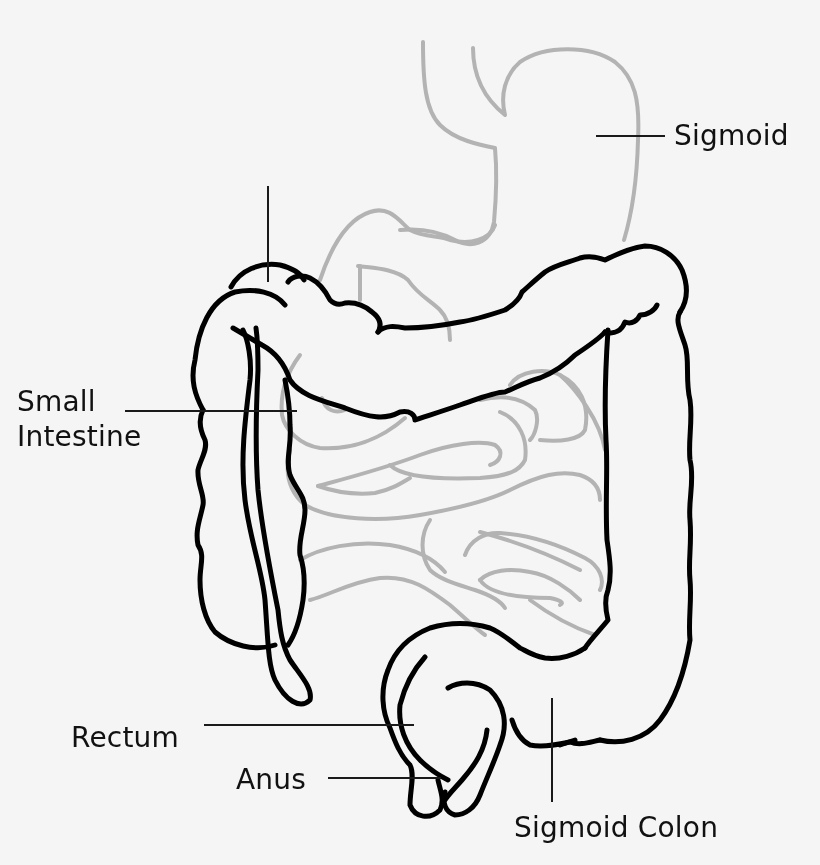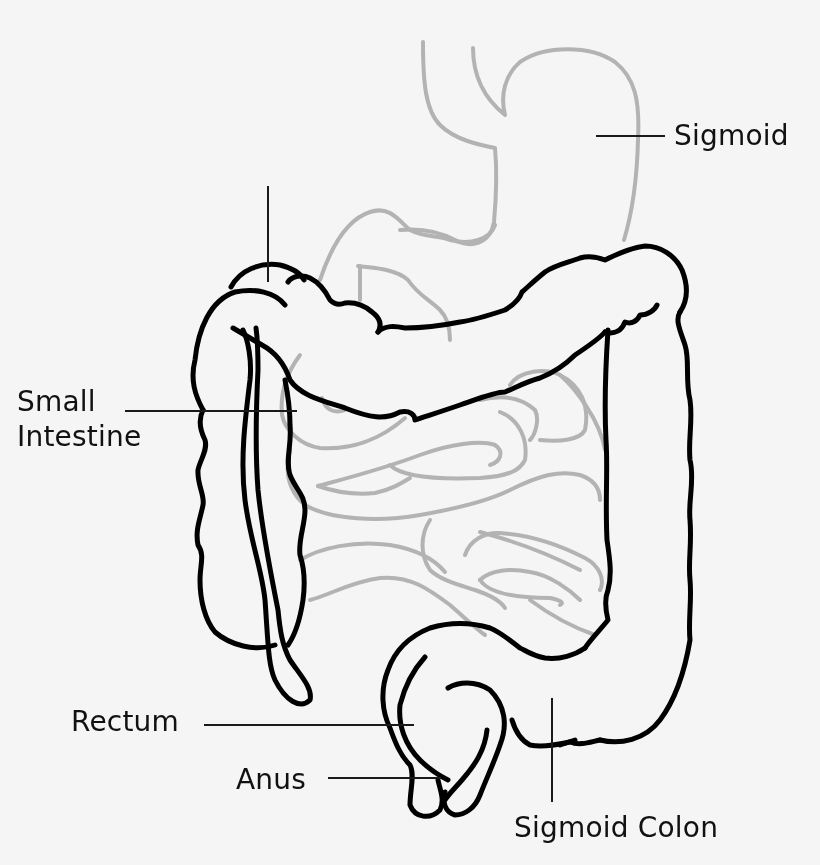--- a/index.html
+++ b/index.html
@@ -129,21 +129,21 @@
 
 <div class="label" style="left:674px; top:118px;">
   <span>Sigmoid</span>
 </div>
 
 <div class="label" style="left:9px; top:384px;margin-left:8px;">
   <div>Small</div>
   <div>Intestine</div>
 </div>
 
-<div class="label" style="left:71px; top:704px;">
+<div class="label" style="left:71px; top:720px;">
   <span>Rectum</span>
 </div>
 
 <div class="label" style="left:236px; top:762px;">
   <span>Anus</span>
 </div>
 
 <div class="label" style="left:514px; top:810px;">
   <span>Sigmoid Colon</span>
 </div>

